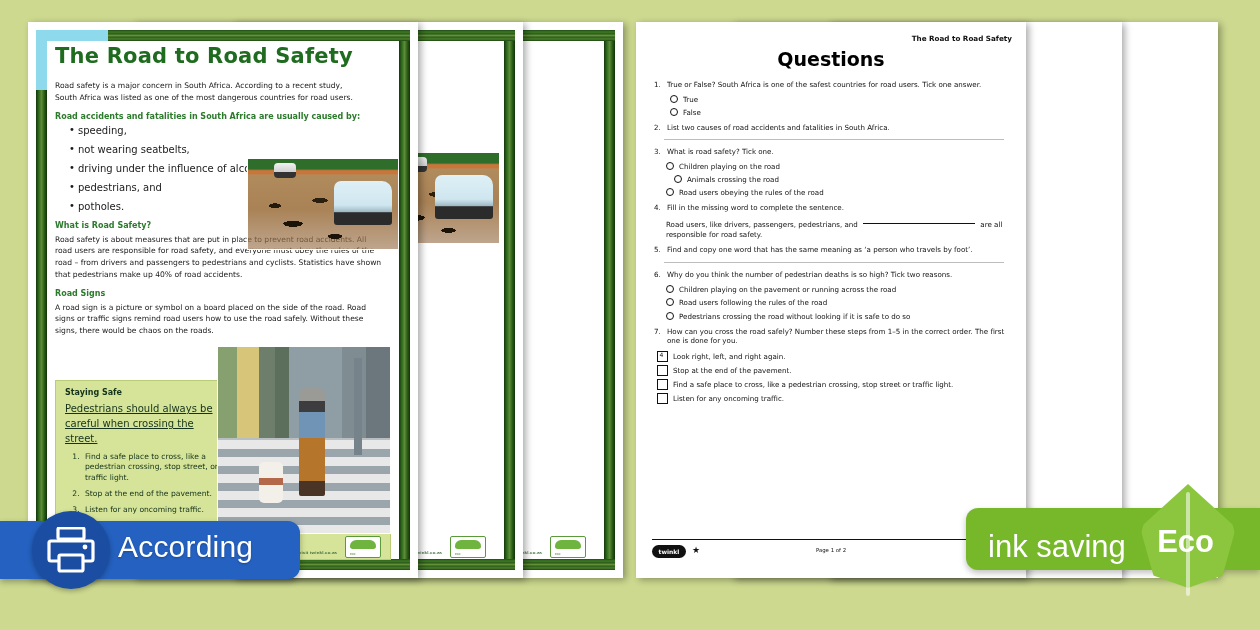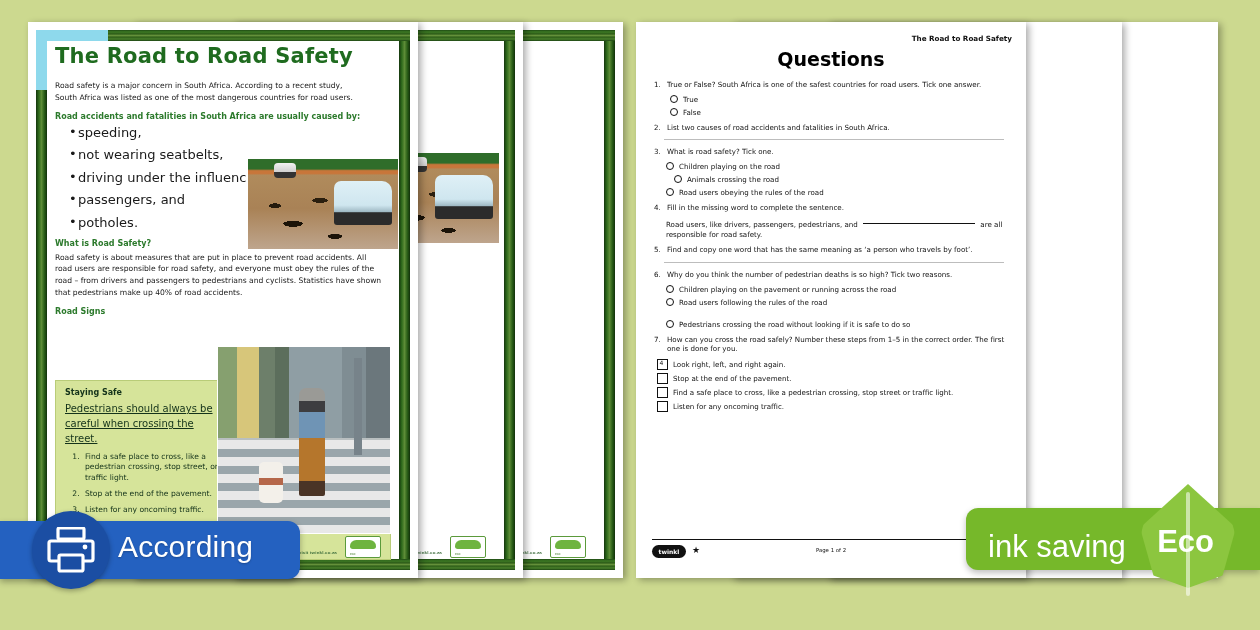--- a/index.html
+++ b/index.html
@@ -37,21 +37,21 @@
   .doc-title{
     font-family:"DejaVu Sans", sans-serif;
     font-weight:bold;color:#1f6b1f;font-size:21px;letter-spacing:.2px;
     margin:4px 0 12px 8px;white-space:nowrap;
   }
   .body-text{font-family:"DejaVu Sans", sans-serif;font-size:7.6px;color:#1a1a1a;
              line-height:1.55;margin:0 0 8px 8px;}
   .sub-head{font-family:"DejaVu Sans", sans-serif;font-weight:bold;color:#2c7a2c;
             font-size:8px;margin:0 0 4px 8px;}
   ul.bullets{margin:2px 0 8px 22px;padding:0;list-style:none;}
-  ul.bullets li{font-family:"DejaVu Sans", sans-serif;font-size:13px;color:#1a1a1a;
+  ul.bullets li{font-family:"DejaVu Sans", sans-serif;font-size:10px;color:#1a1a1a;
                 line-height:1.2;margin-bottom:7px;position:relative;padding-left:9px;}
   ul.bullets li:before{content:"•";position:absolute;left:0;top:-1px;}
 
   .pothole-photo{
     position:absolute;right:0;top:118px;width:150px;height:90px;
     background:
       radial-gradient(ellipse 16px 5px at 30% 72%, #1b1308 60%, rgba(0,0,0,0) 61%),
       radial-gradient(ellipse 12px 4px at 58% 86%, #1b1308 60%, rgba(0,0,0,0) 61%),
       radial-gradient(ellipse 10px 4px at 18% 52%, #241a0c 60%, rgba(0,0,0,0) 61%),
       radial-gradient(ellipse 9px 3px at 72% 60%, #241a0c 60%, rgba(0,0,0,0) 61%),
@@ -288,33 +288,34 @@
         <div class="doc-title">The Road to Road Safety</div>
 
         <div class="body-text" style="width:300px">Road safety is a major concern in South Africa. According to a recent study, South Africa was listed as one of the most dangerous countries for road users.</div>
 
         <div class="sub-head">Road accidents and fatalities in South Africa are usually caused by:</div>
 
         <ul class="bullets">
           <li>speeding,</li>
           <li>not wearing seatbelts,</li>
           <li>driving under the influence of alcohol,</li>
-          <li>passengers, and</li>
+          <li>pedestrians, and</li>
           <li>potholes.</li>
         </ul>
 
         <div class="pothole-photo">
           <div class="car-w"></div>
             <div class="car-f"></div>
         </div>
 
         <div class="sub-head" style="margin-top:4px">What is Road Safety?</div>
         <div class="body-text" style="width:330px">Road safety is about measures that are put in place to prevent road accidents. All road users are responsible for road safety, and everyone must obey the rules of the road – from drivers and passengers to pedestrians and cyclists. Statistics have shown that pedestrians make up 40% of road accidents.</div>
 
         <div class="sub-head">Road Signs</div>
+        <div class="body-text" style="width:330px">A road sign is a picture or symbol on a board placed on the side of the road. Road signs or traffic signs remind road users how to use the road safely. Without these signs, there would be chaos on the roads.</div>
 
         <div class="green-box">
           <div class="gb-head">Staying Safe</div>
           <div class="gb-text" style="width:150px">Pedestrians should always be careful when crossing the street.</div>
           <ol>
             <li style="width:138px">Find a safe place to cross, like a pedestrian crossing, stop street, or traffic light.</li>
             <li style="width:138px">Stop at the end of the pavement.</li>
             <li style="width:138px">Listen for any oncoming traffic.</li>
             <li style="width:138px">Look right, left, and right again.</li>
             <li style="width:138px">When it is safe, walk straight across the road. Do not run.</li>
@@ -433,21 +434,21 @@
           <span>Why do you think the number of pedestrian deaths is so high? Tick two reasons.</span>
         </div>
         <div class="opt" style="margin-left:12px">
           <span class="radio"></span>
           <span>Children playing on the pavement or running across the road</span>
         </div>
         <div class="opt" style="margin-left:12px">
           <span class="radio"></span>
           <span>Road users following the rules of the road</span>
         </div>
-        <div class="opt" style="margin-left:12px;margin-top:13px">
+        <div class="opt" style="margin-left:12px;margin-top:5px">
           <span class="radio"></span>
           <span>Pedestrians crossing the road without looking if it is safe to do so</span>
         </div>
 
         <div class="qi" style="margin-top:6px">
           <span class="num">7.</span>
           <span>How can you cross the road safely? Number these steps from 1–5 in the correct order. The first one is done for you.</span>
         </div>
         <div style="margin-top:5px">
           <div class="cbrow">

